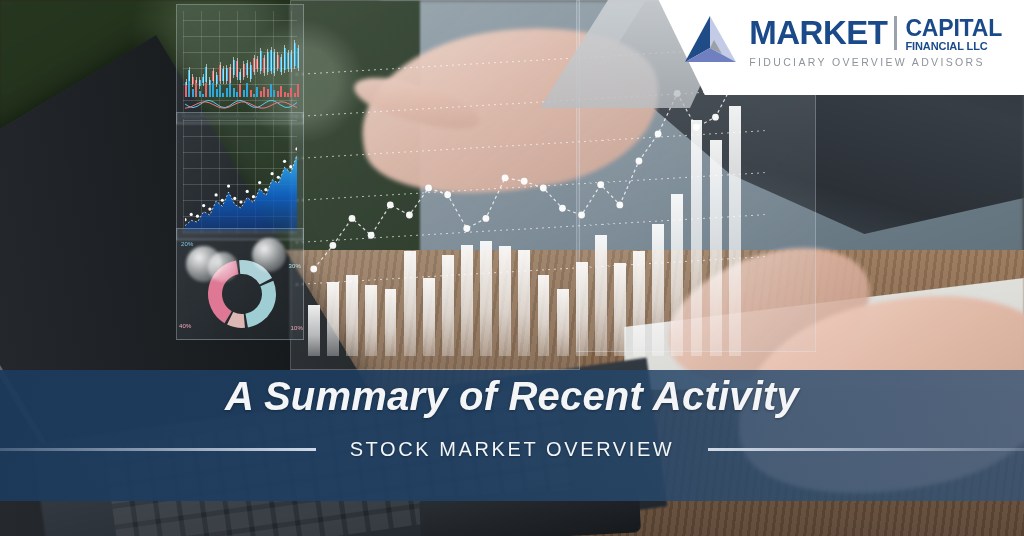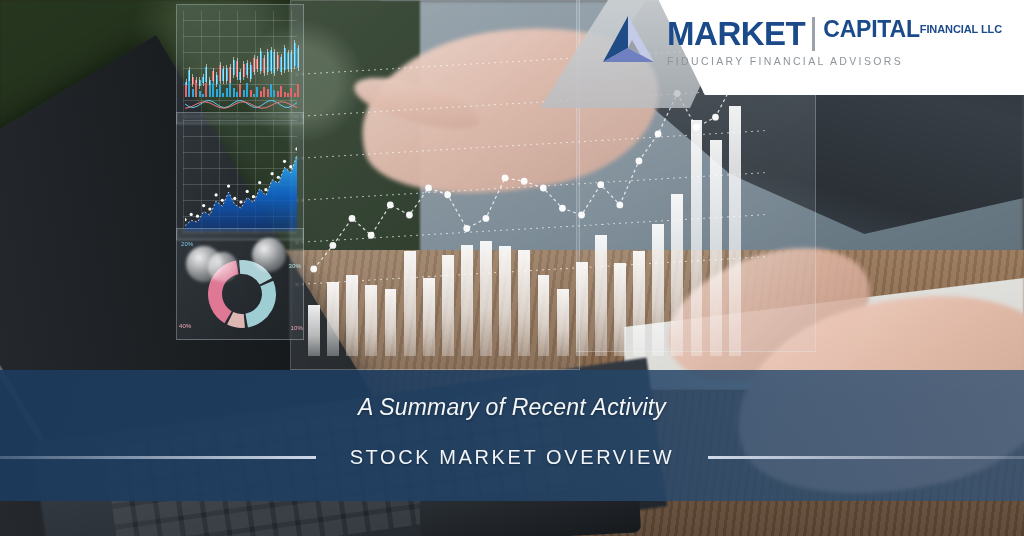--- a/index.html
+++ b/index.html
@@ -250,21 +250,21 @@
   .logo-mark { position: relative; width: 58px; height: 56px; }
   .logo-text { display: flex; flex-direction: column; }
   .logo-row1 { display: flex; align-items: flex-start; }
   .logo-prism {
     font-size: 33px; font-weight: bold; color: #1a4a8a;
     letter-spacing: -0.5px; line-height: 1; font-family: "Liberation Sans", sans-serif;
   }
   .logo-divider {
     width: 3px; height: 34px; background: #9aa3ac; margin: 0 8px 0 7px;
   }
-  .logo-capwrap { display: flex; flex-direction: row; padding-top: 1px; align-items: center; }
+  .logo-capwrap { display: flex; flex-direction: column; padding-top: 1px; }
   .logo-capital {
     font-size: 23px; font-weight: bold; color: #1a4a8a; line-height: 1.0;
     letter-spacing: -0.2px; font-family: "Liberation Sans", sans-serif;
   }
   .logo-mgmt {
     font-size: 11px; font-weight: bold; color: #1a4a8a; line-height: 1.15;
     letter-spacing: -0.1px; font-family: "Liberation Sans", sans-serif;
   }
   .logo-tagline {
     font-size: 10.5px; color: #8d949b; letter-spacing: 2.35px;
@@ -273,32 +273,32 @@
   }
 
   
   .title-banner {
     position: absolute;
     left: 0; right: 0; top: 370px; height: 131px;
     background: linear-gradient(100deg, rgba(28,58,92,0.94) 0%, rgba(32,64,99,0.90) 45%, rgba(44,76,110,0.84) 75%, rgba(52,84,118,0.80) 100%);
     display: flex; flex-direction: column; align-items: center;
   }
   .banner-title {
-    margin-top: 24px;
-    font-size: 23px;
-    font-weight: normal;
+    margin-top: 4px;
+    font-size: 40px;
+    font-weight: bold;
     font-style: italic;
     color: #f3f5f7;
     letter-spacing: 0.2px;
     text-shadow: 0 1px 3px rgba(0,0,0,0.35);
     font-family: "Liberation Sans", sans-serif;
     white-space: nowrap;
   }
   .subtitle-row {
-    position: absolute; left: 0; right: 0; top: 76px;
+    position: absolute; left: 0; right: 0; top: 68px;
     display: flex; align-items: center;
   }
   .rule {
     height: 3px;
     background: linear-gradient(90deg, rgba(205,215,232,0.25), rgba(222,230,243,0.92));
     flex: 1 1 auto;
   }
   .rule.right {
     background: linear-gradient(90deg, rgba(222,230,243,0.92), rgba(205,215,232,0.25));
   }
@@ -589,21 +589,21 @@
     </div>
     <div class="logo-text">
       <div class="logo-row1">
         <span class="logo-prism">MARKET</span>
         <span class="logo-divider"></span>
         <span class="logo-capwrap">
           <span class="logo-capital">CAPITAL</span>
           <span class="logo-mgmt">FINANCIAL LLC</span>
         </span>
       </div>
-      <span class="logo-tagline">FIDUCIARY FINANCIAL ADVISORS</span>
+      <span class="logo-tagline">FIDUCIARY OVERVIEW ADVISORS</span>
     </div>
   </div>
 
   <div class="title-banner">
     <div class="banner-title">A Summary of Recent Activity</div>
     <div class="subtitle-row">
       <span class="rule"></span>
       <span class="banner-subtitle">STOCK MARKET OVERVIEW</span>
       <span class="rule right"></span>
     </div>

